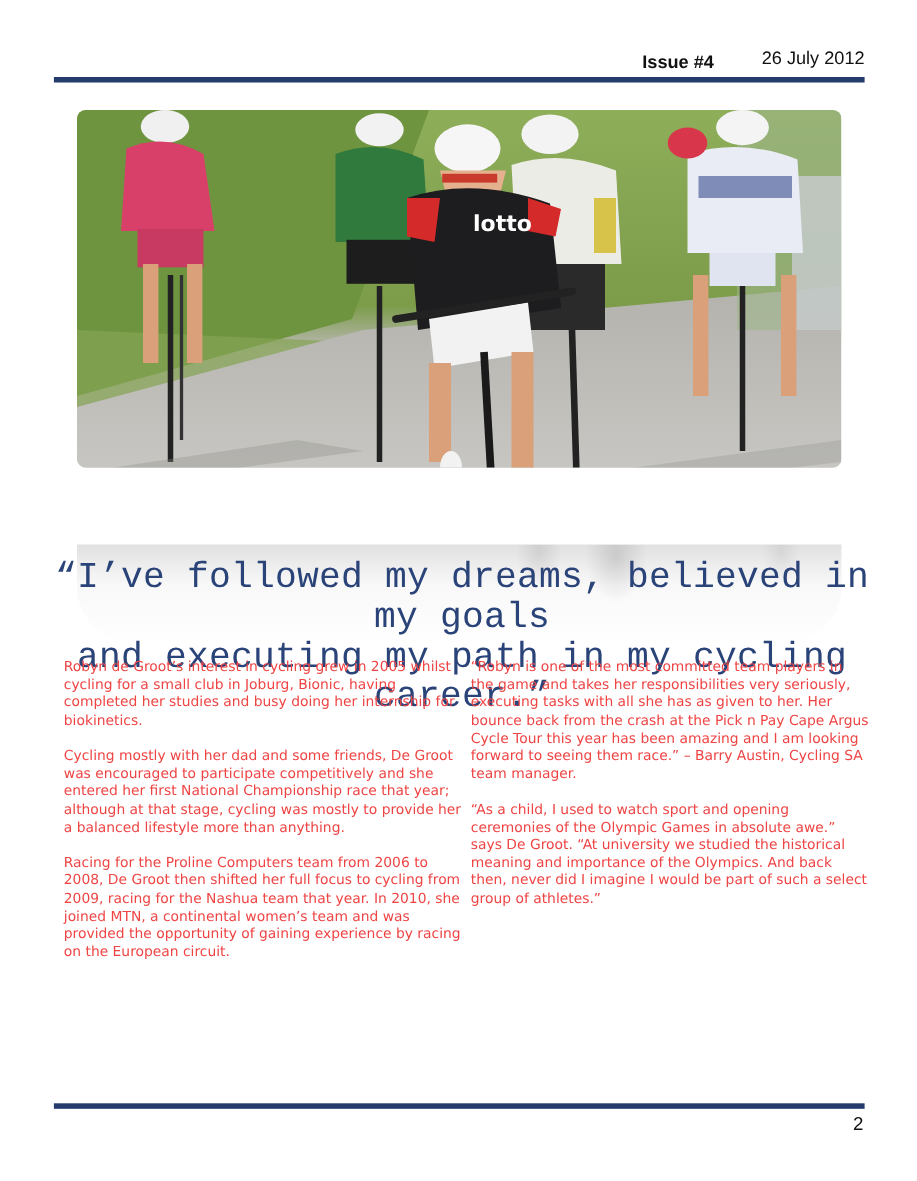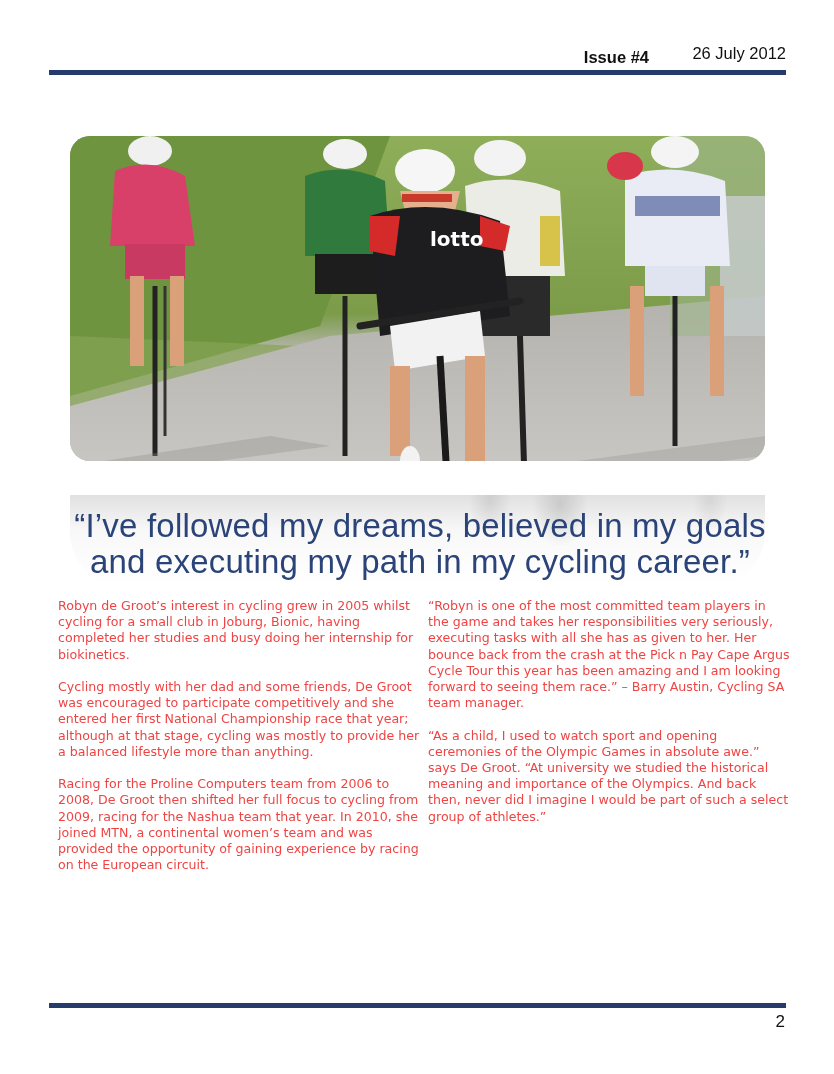--- a/index.html
+++ b/index.html
@@ -13,39 +13,39 @@
   }
   .header .title { position: absolute; left: 0; top: 0; }
   .header .issue { position: absolute; right: 137px; top: 4px; font-weight: bold; }
   .header .date { position: absolute; right: 0; top: 0; margin-left: 26px; }
   .rule { position: absolute; left: 49px; width: 737px; height: 5px; background: #243b6b; }
   .rule.top { top: 70px; }
   .rule.bottom { top: 1003px; }
 
   .photo-wrap {
     position: absolute; left: 70px; top: 100px; width: 695px; height: 325px;
-    border-radius: 20px; overflow: hidden; margin-top: 36px;
+    border-radius: 8px; overflow: hidden;
   }
   .photo-wrap svg { display: block; }
   .reflection {
     position: absolute; left: 70px; top: 495px; width: 695px; height: 90px;
     border-radius: 0 0 52px 52px; overflow: hidden;
     background: linear-gradient(to bottom, rgba(200,200,200,0.55), rgba(235,235,235,0.35) 40%, rgba(255,255,255,0) 100%);
   }
   .reflection .ghost {
     position: absolute; inset: 0;
     background:
       radial-gradient(ellipse 40px 60px at 490px 10px, rgba(150,150,150,0.35), transparent 70%),
       radial-gradient(ellipse 30px 50px at 420px 5px, rgba(160,160,160,0.3), transparent 70%),
       radial-gradient(ellipse 25px 45px at 640px 5px, rgba(170,170,170,0.25), transparent 70%);
   }
 
   .pullquote {
     position: absolute; left: 40px; top: 508px; width: 760px; text-align: center;
-    font-family: Liberation Sans, sans-serif; font-size: 33px; line-height: 36px;
+    font-family: Liberation Mono, monospace; font-size: 33px; line-height: 36px;
     color: #2a4378; letter-spacing: 0.2px;
   }
   .col {
     position: absolute; top: 598px; width: 362px;
     font-family: "DejaVu Sans", sans-serif; font-size: 12.6px; line-height: 16.2px; color: #ef4444;
   }
   .col.left { left: 58px; }
   .col.right { left: 428px; }
   .col p { margin: 0 0 16.2px 0; }
   .pagenum {

